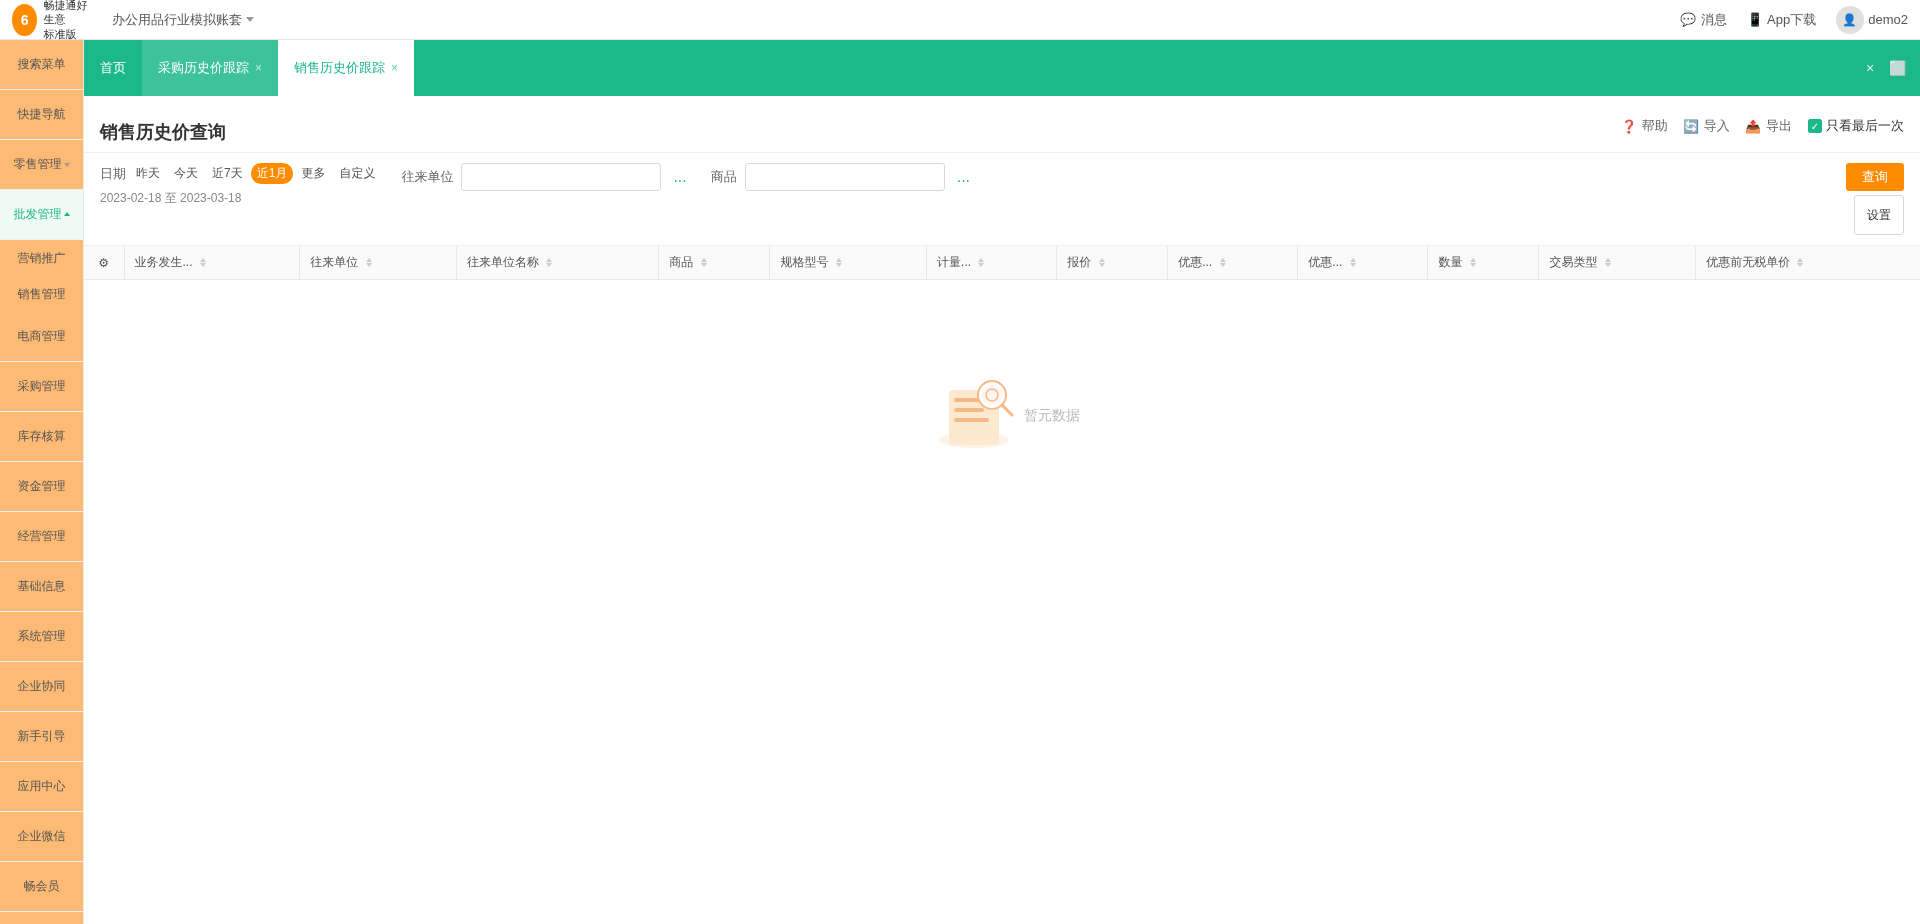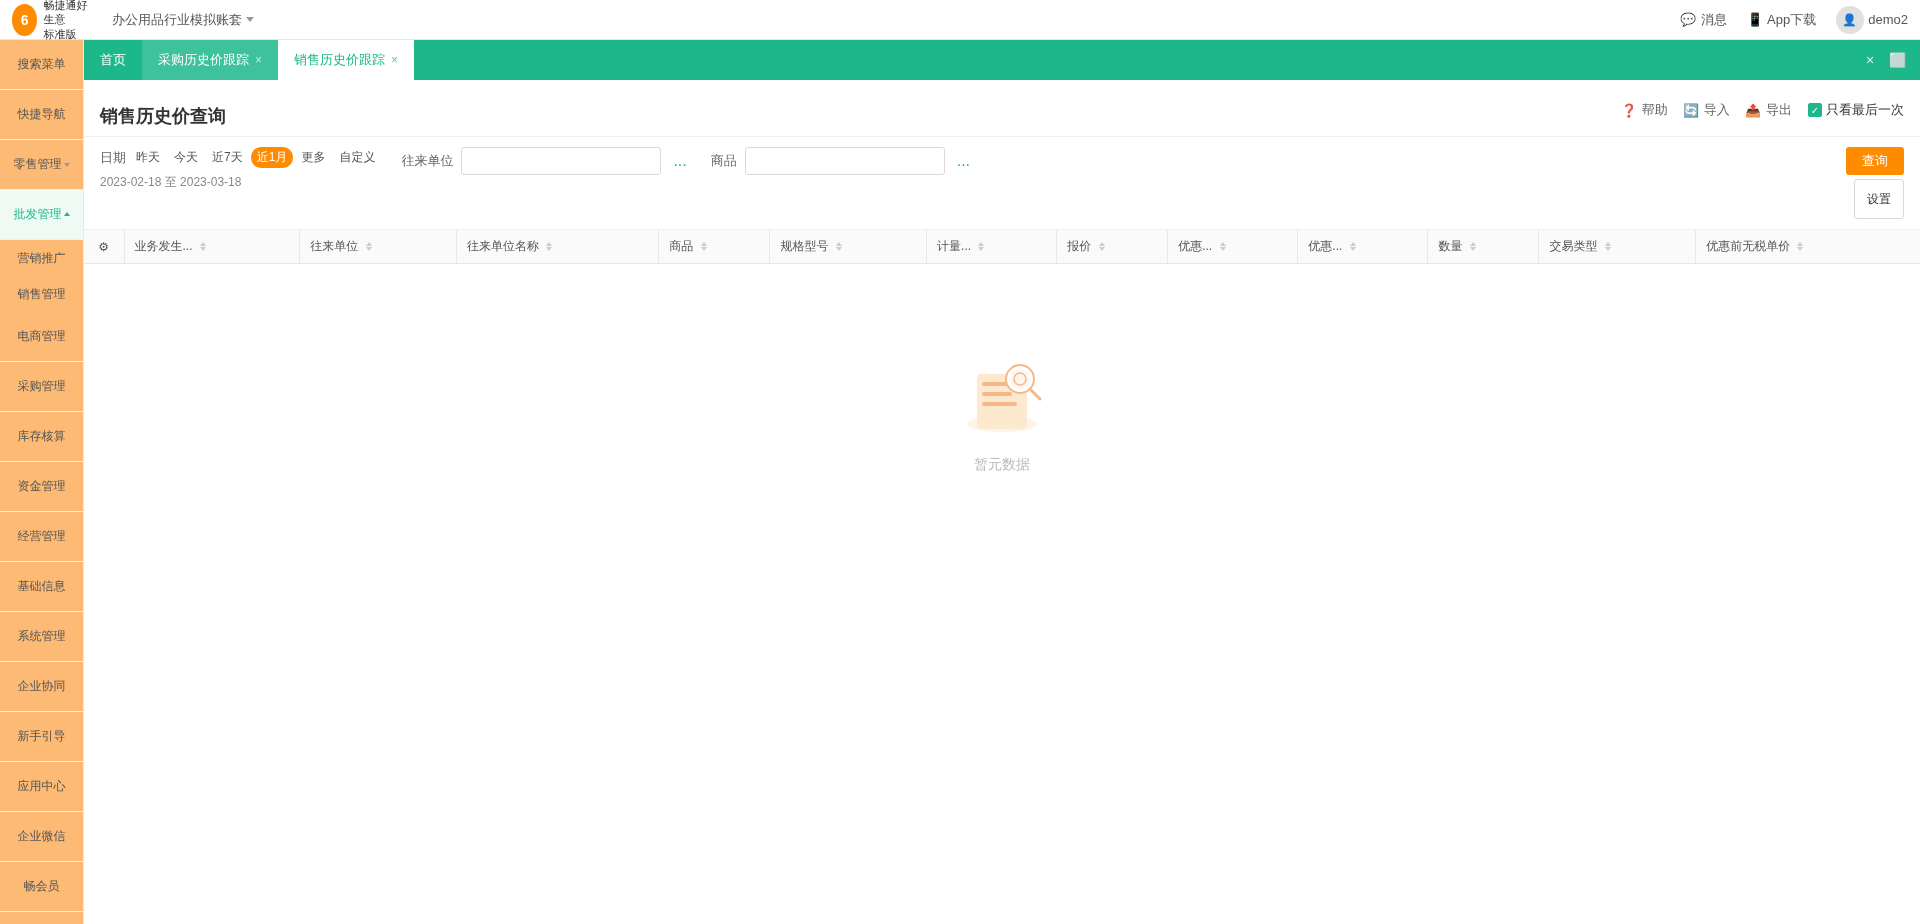--- a/index.html
+++ b/index.html
@@ -147,21 +147,21 @@
     
     .content-area {
       flex: 1;
       display: flex;
       flex-direction: column;
       overflow: hidden;
     }
 
     
     .tab-bar {
-      height: 40px;
+      height: 56px;
       background: #1cb88a;
       display: flex;
       align-items: center;
       padding: 0;
       flex-shrink: 0;
     }
     .tab {
       display: flex;
       align-items: center;
       gap: 6px;
@@ -362,21 +362,21 @@
       border-right: 3px solid transparent;
       display: block;
     }
     th .sort-up { border-bottom: 4px solid #ccc; margin-bottom: 1px; }
     th .sort-down { border-top: 4px solid #ccc; }
     .settings-col { width: 40px; text-align: center; }
 
     
     .empty-state {
       display: flex;
-      flex-direction: column;
+      flex-direction: row;
       align-items: center;
       justify-content: center;
       padding: 80px 0;
       color: #bbb;
     }
     .empty-icon {
       width: 100px;
       height: 100px;
       margin-bottom: 12px;
     }

